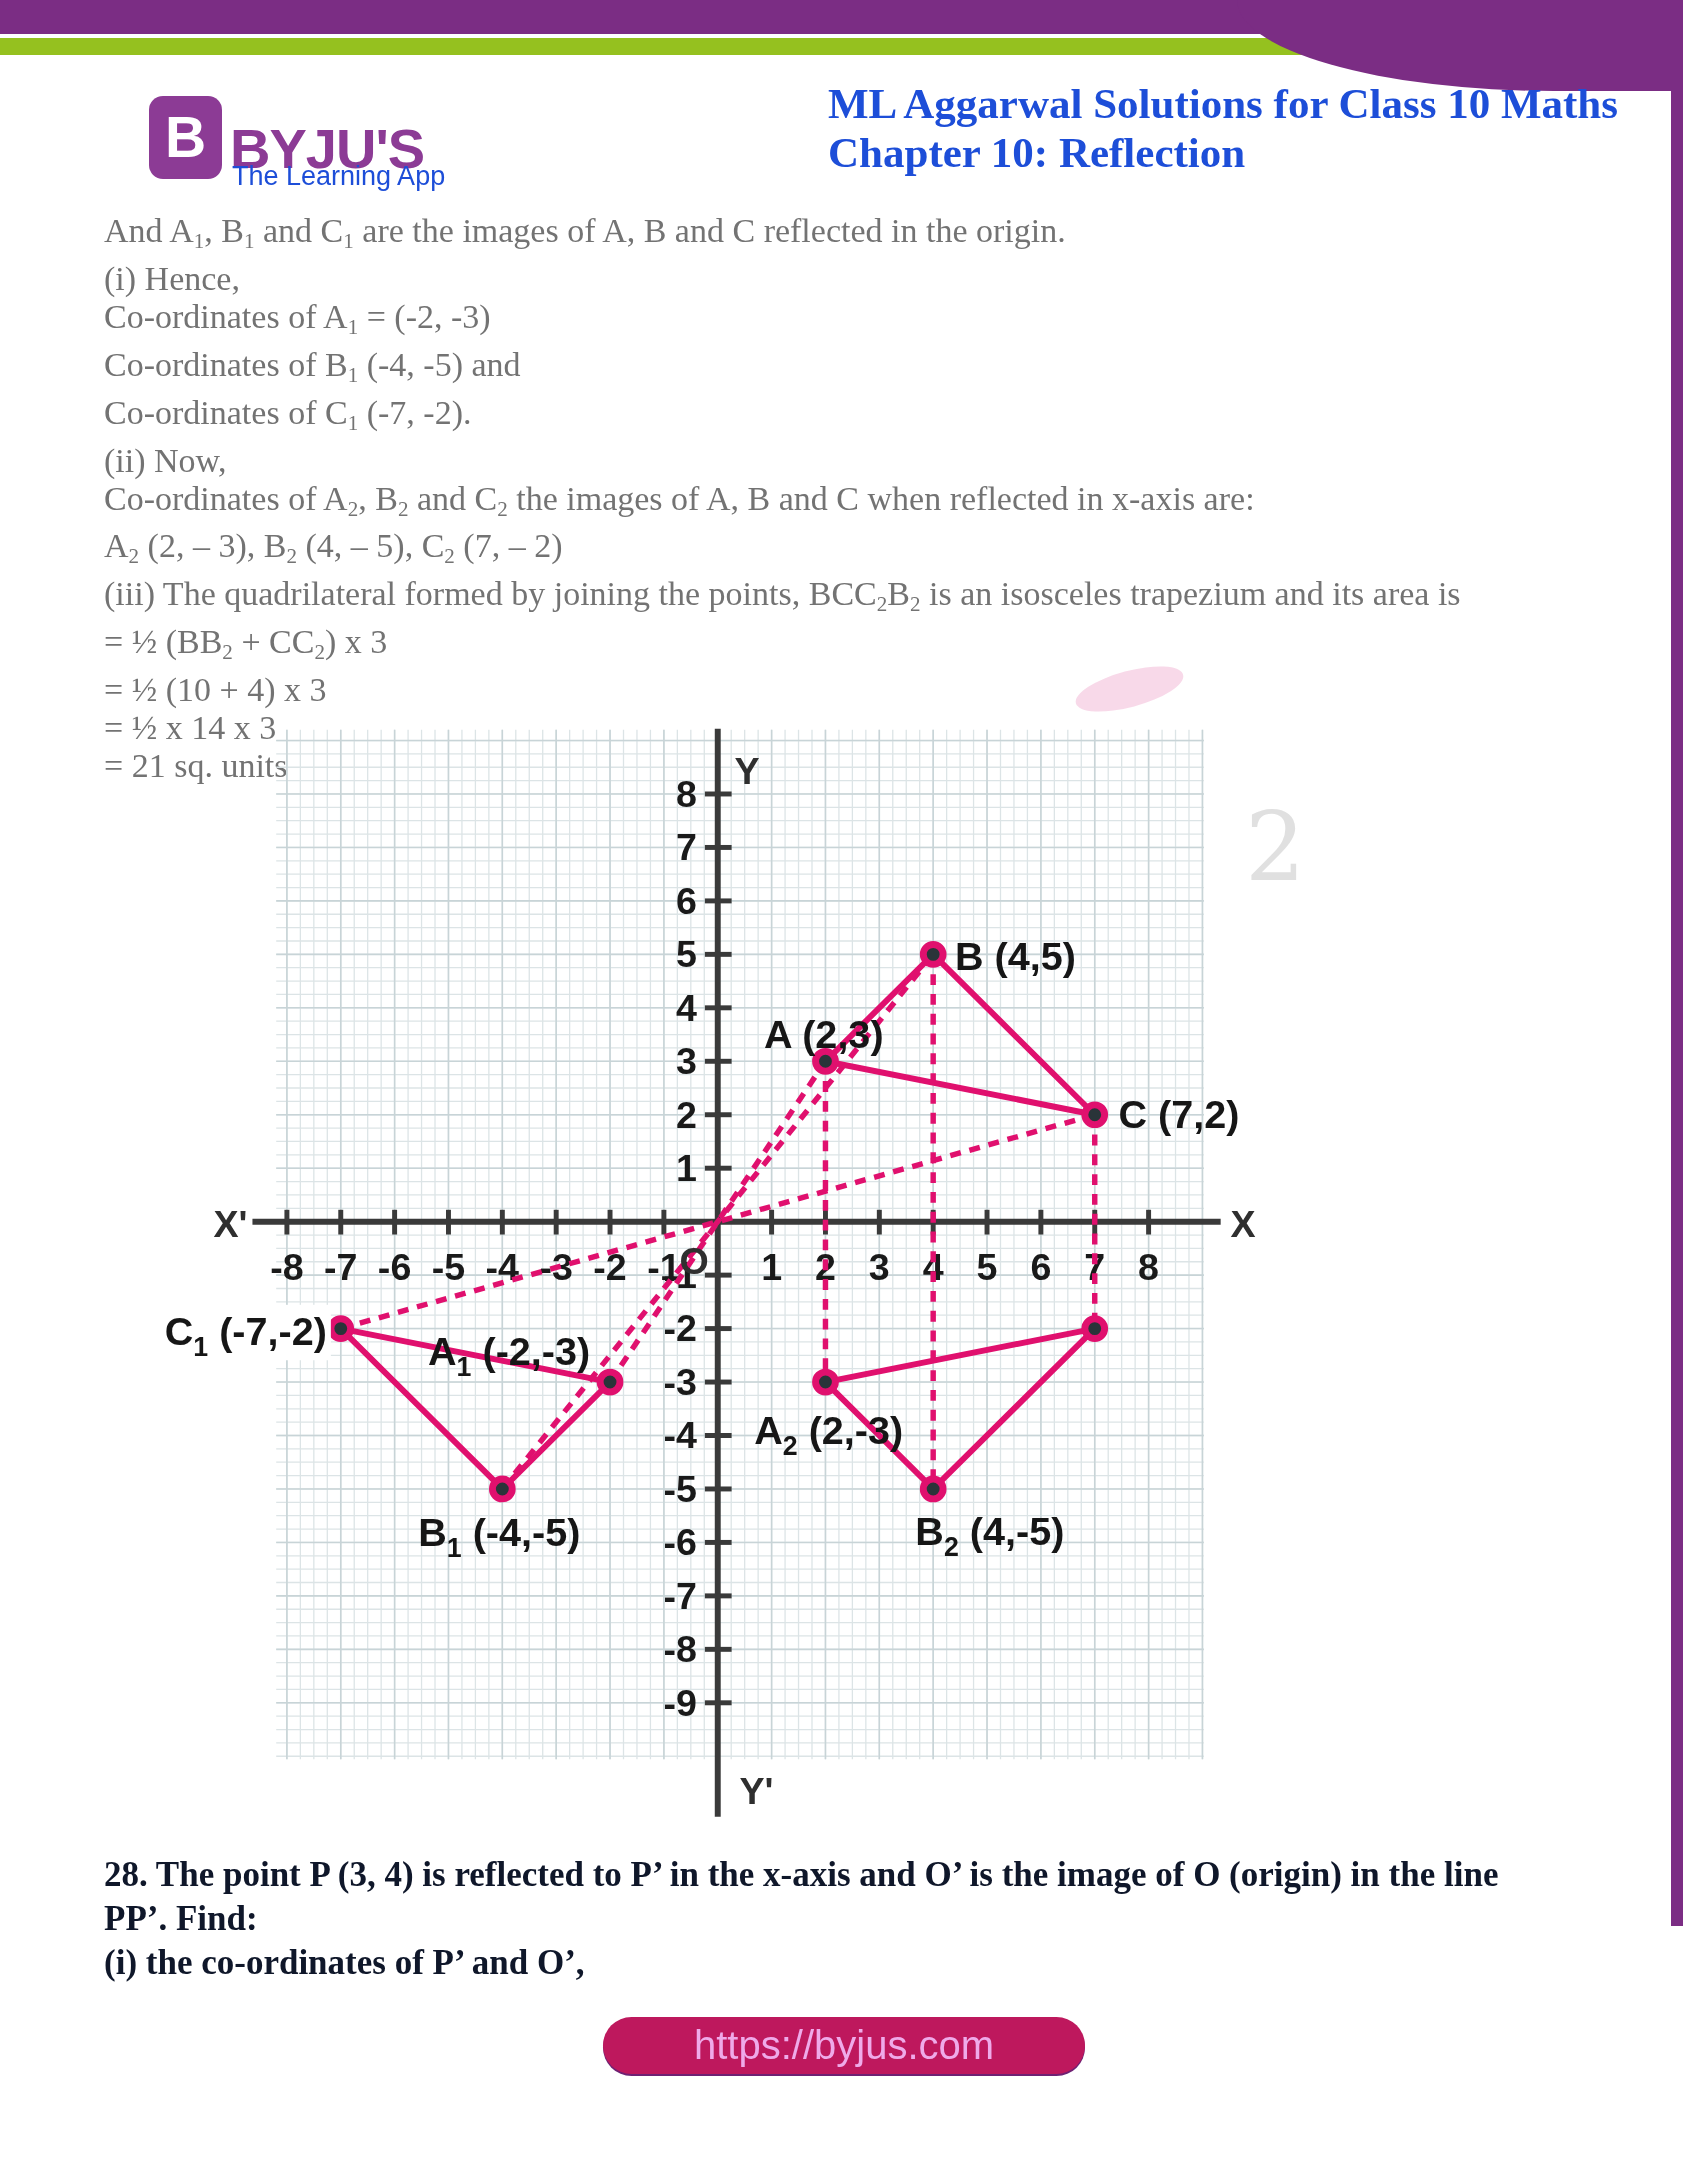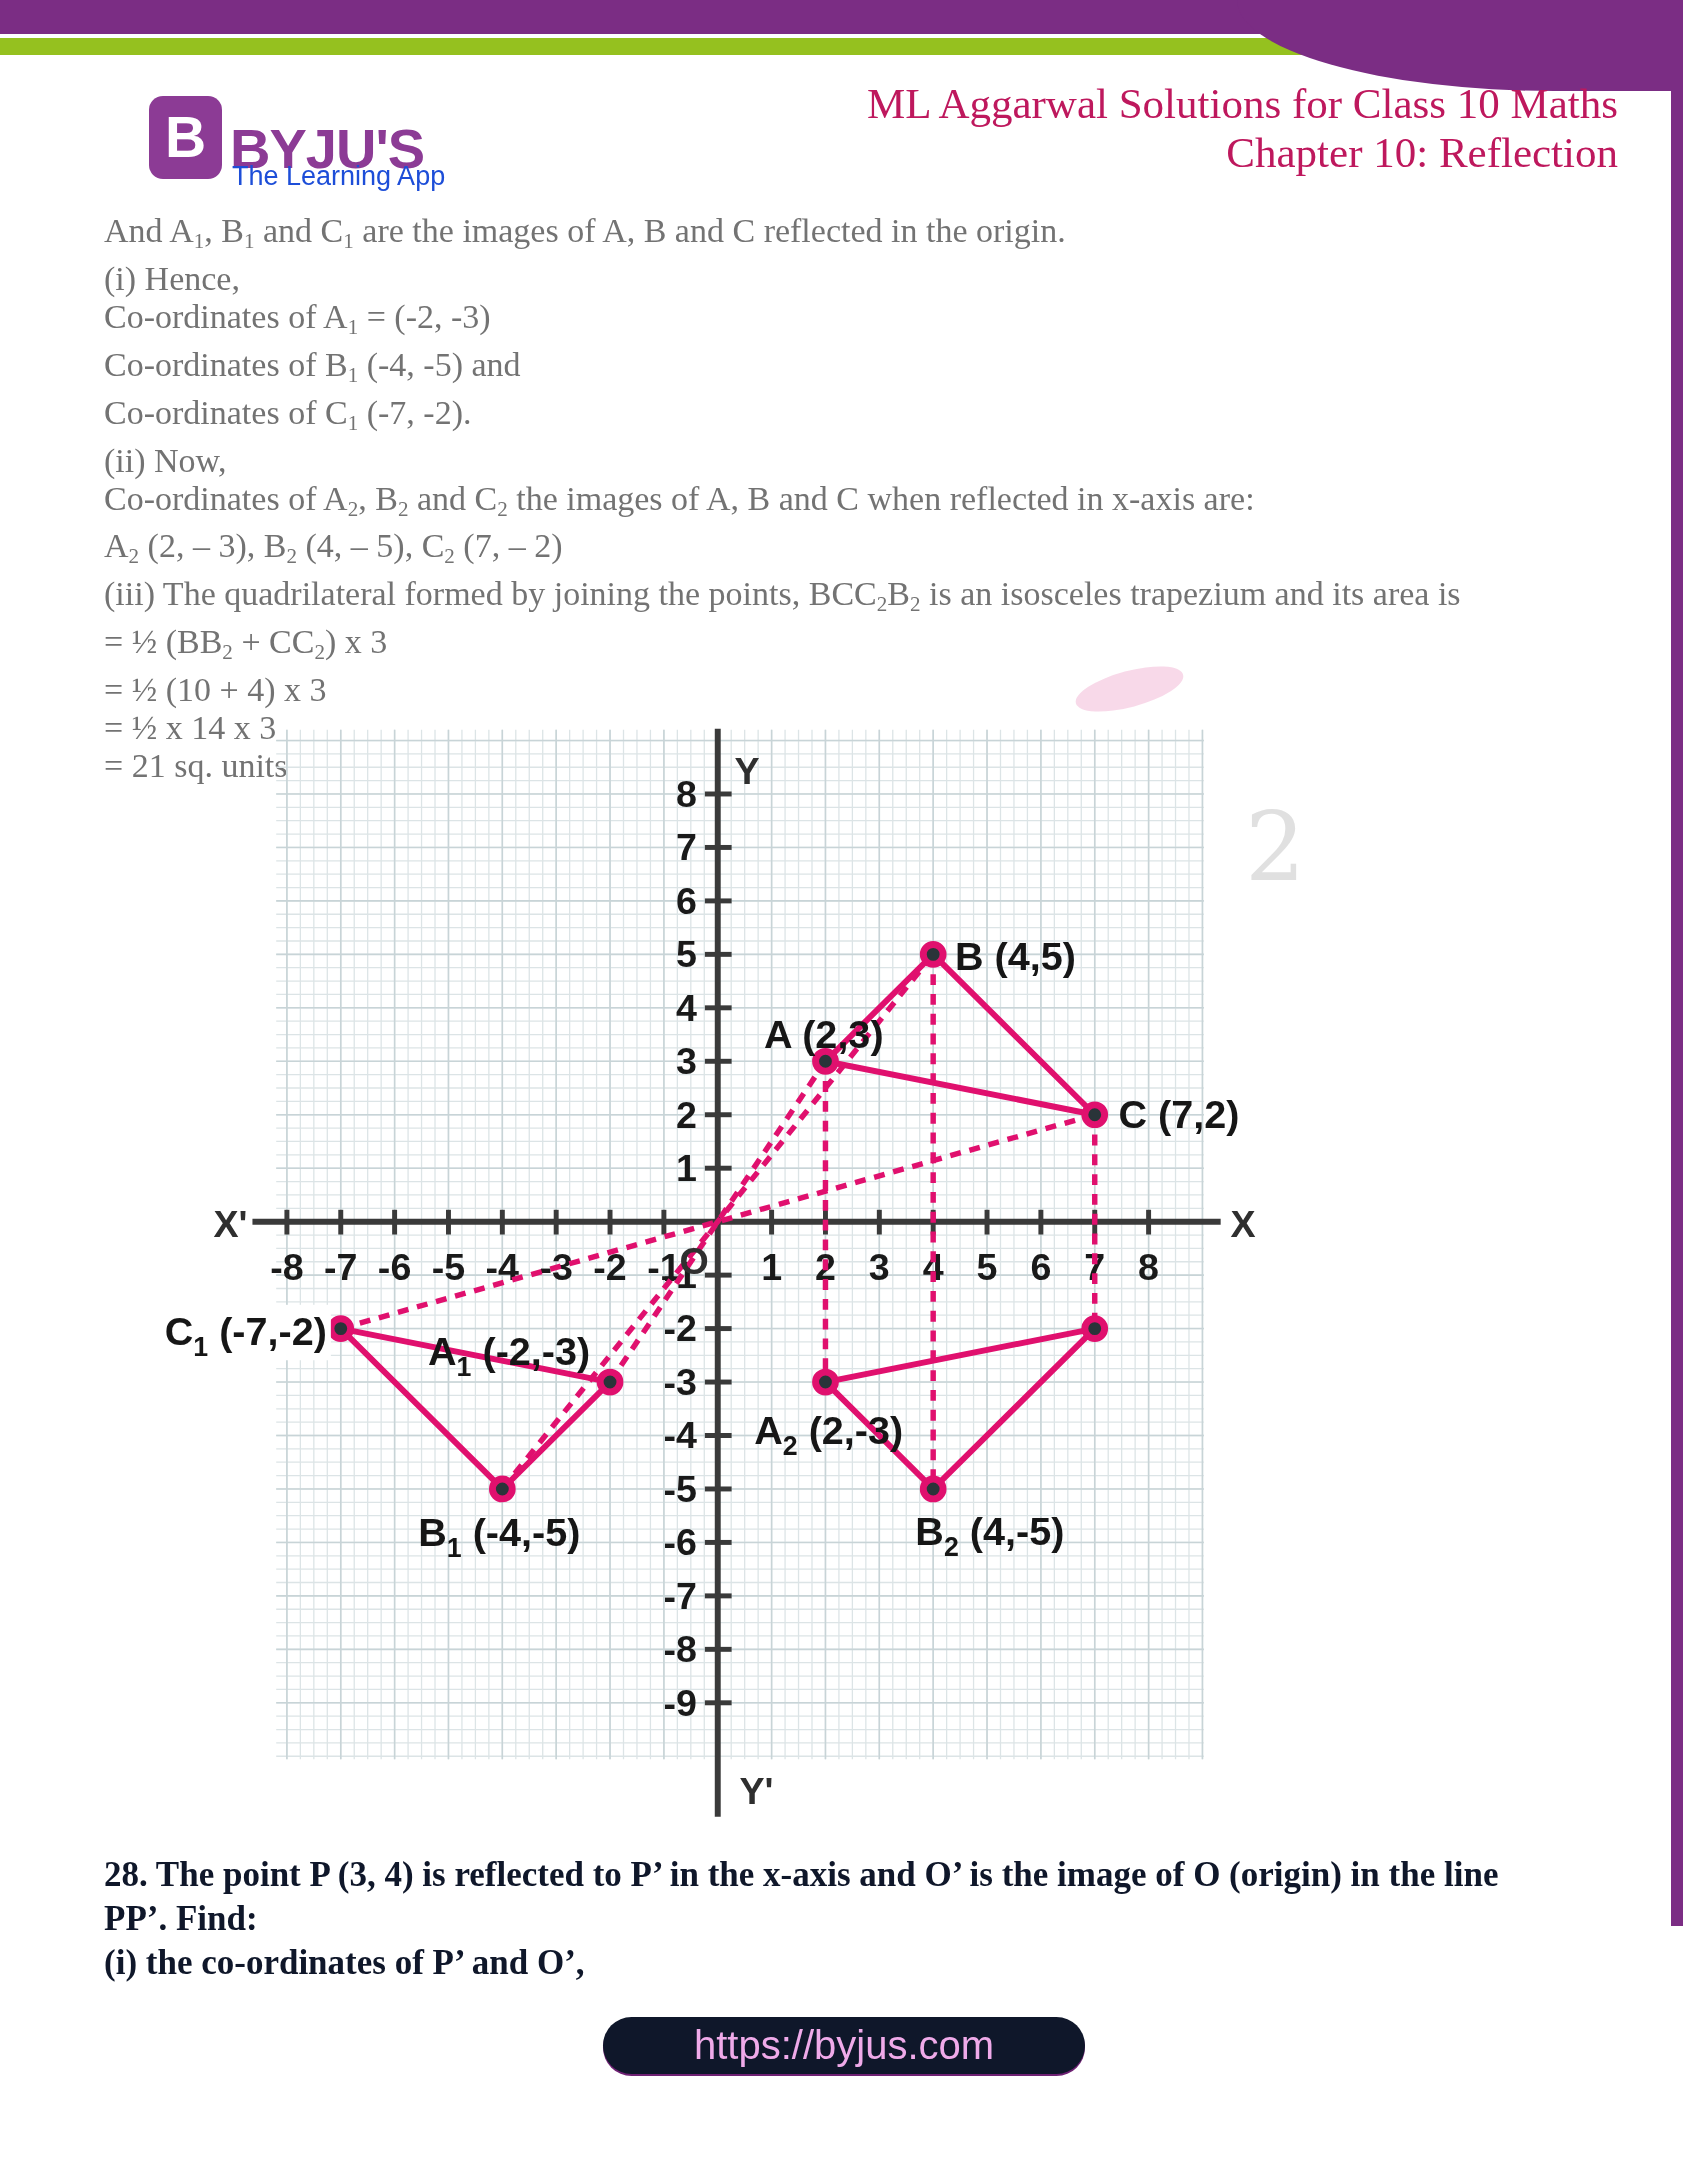--- a/index.html
+++ b/index.html
@@ -14,39 +14,39 @@
   
   .logo{position:absolute;left:149px;top:96px;}
   .logo-square{position:absolute;left:0;top:0;width:73px;height:83px;background:#8c3b95;
                border-radius:14px;color:#ffffff;font-family:"Liberation Sans",sans-serif;
                font-weight:bold;font-size:57px;text-align:center;line-height:83px;}
   .logo-word{position:absolute;left:81px;top:20px;font-family:"Liberation Sans",sans-serif;
              font-weight:bold;font-size:56px;color:#8c3b95;letter-spacing:-1px;white-space:nowrap;}
   .logo-tag{position:absolute;left:83px;top:65px;font-family:"Liberation Sans",sans-serif;
             font-size:27px;color:#1d4ed8;white-space:nowrap;}
   
-  .doc-title{position:absolute;right:65px;top:79px;text-align:right;color:#be185d;
-             font-weight:normal;font-size:43px;line-height:49px;font-family:"Liberation Serif",serif;}
+  .doc-title{position:absolute;right:65px;top:79px;text-align:left;color:#1d4ed8;
+             font-weight:bold;font-size:43px;line-height:49px;font-family:"Liberation Serif",serif;}
   
   .solution{position:absolute;left:104px;top:212px;font-size:34px;line-height:38px;color:#737373;}
   .q-block{position:absolute;left:104px;top:1853px;font-size:35px;line-height:44px;color:#0f172a;font-weight:bold;}
   .tline{white-space:nowrap;}
   .sub{font-size:0.62em;vertical-align:-0.28em;}
   
   svg.fig{position:absolute;left:0;top:0;width:1683px;height:2178px;}
   .ptlabel{font-family:"Liberation Sans",sans-serif;font-weight:bold;font-size:40px;fill:#161616;}
   .ticklabel{font-family:"Liberation Sans",sans-serif;font-weight:bold;font-size:38px;fill:#1a1a1a;}
   .axname{font-family:"Liberation Sans",sans-serif;font-weight:bold;font-size:38px;fill:#2f2f2f;}
   
   .wm-swoosh{position:absolute;left:1074px;top:671px;width:111px;height:36px;border-radius:50%;
              background:#f3bfda;opacity:.6;transform:rotate(-15deg);}
   .wm-glyph{position:absolute;left:1245px;top:792px;font-family:"DejaVu Serif",serif;
             font-size:95px;color:#d9d9d9;opacity:.8;}
   
-  .footer-pill{position:absolute;left:603px;top:2017px;width:482px;height:57px;background:#0f172a;
+  .footer-pill{position:absolute;left:603px;top:2017px;width:482px;height:57px;background:#be185d;
                border-radius:30px;text-align:center;line-height:57px;
                font-family:"Liberation Sans",sans-serif;font-size:40px;color:#efaae9;
                box-shadow:0 2px 0 #6e2173;}
 </style>
 </head>
 <body>
 
 <div class="page">
 
   <div class="bar-purple"></div>

